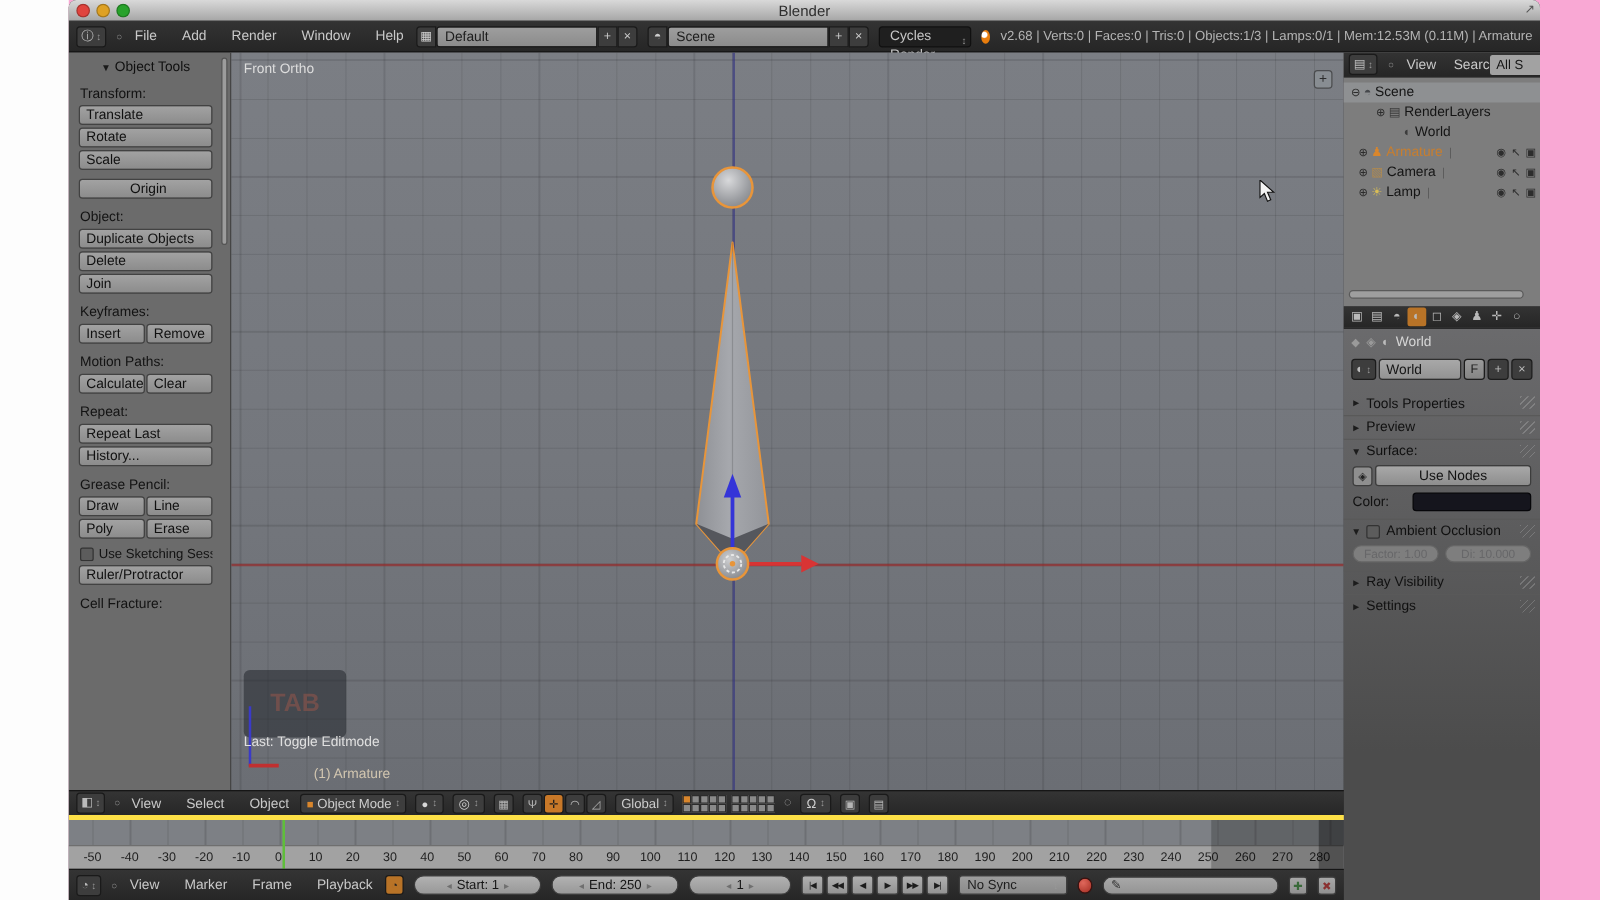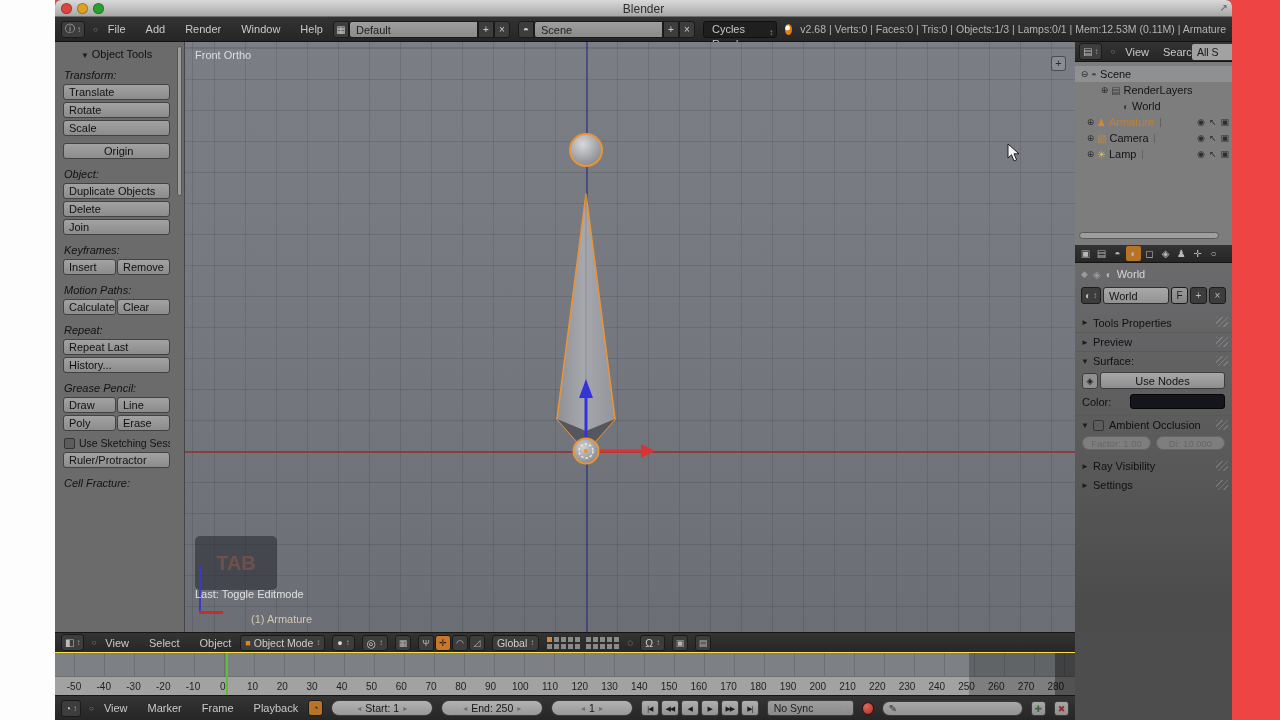--- a/index.html
+++ b/index.html
@@ -1,17 +1,17 @@
 <!DOCTYPE html>
 <html><head>
 <meta charset="utf-8">
 <style>
   *{margin:0;padding:0;box-sizing:border-box;font-family:"Liberation Sans","DejaVu Sans",sans-serif;}
   html,body{width:1280px;height:720px;overflow:hidden;background:#000;}
-  #stage{position:relative;width:1280px;height:720px;background:#ef4444;}
+  #stage{position:relative;width:1280px;height:720px;background:#f9a8d4;}
   #left-white{position:absolute;left:0;top:0;width:55px;height:720px;background:#fdfdfd;}
   #win{position:absolute;left:55px;top:0;width:1177px;height:720px;background:#2b2b2b;border-radius:6px 6px 0 0;overflow:hidden;}
   
   #titlebar{position:absolute;left:0;top:0;width:100%;height:17px;background:linear-gradient(#d9d9d9,#a8a8a8);border-bottom:1px solid #6f6f6f;}
   .tl{position:absolute;top:3px;width:11px;height:11px;border-radius:50%;border:1px solid rgba(0,0,0,.25);}
   #win-title{position:absolute;left:0;right:0;top:2px;text-align:center;font-size:12px;color:#2e2e2e;}
   #fs-btn{position:absolute;right:4px;top:2px;font-size:10px;color:#555;}
   
   #infobar{position:absolute;left:0;top:17px;width:100%;height:25px;background:linear-gradient(#333,#262626);border-bottom:1px solid #121212;display:flex;align-items:center;gap:8px;padding:0 6px;}
   .ed-btn{display:flex;align-items:center;gap:2px;background:#3d3d3d;border:1px solid #1a1a1a;border-radius:3px;height:17px;padding:0 3px;color:#bbb;font-size:10px;}
@@ -23,21 +23,21 @@
   .sel-name{background:linear-gradient(#9e9e9e,#8b8b8b);color:#1d1d1d;font-size:11px;height:17px;line-height:17px;padding:0 6px;width:129px;border:1px solid #1a1a1a;border-radius:3px 0 0 3px;}
   .sel-btn{background:#3d3d3d;border:1px solid #1a1a1a;color:#ccc;font-size:10px;width:16px;height:17px;text-align:center;line-height:15px;}
   .engine{background:#1f1f1f;border:1px solid #101010;border-radius:3px;color:#c6c6c6;font-size:11px;height:17px;line-height:15px;padding:0 18px 0 8px;position:relative;}
   .engine .updn{position:absolute;right:3px;top:3px;}
   #blender-logo{width:11px;height:11px;border-radius:50%;background:radial-gradient(circle at 35% 35%,#fff 0 2px,#e87d0d 3px);}
   #stats{color:#b4b4b4;font-size:10.5px;white-space:nowrap;}
   
   #toolshelf{position:absolute;left:0;top:42px;width:130px;height:590px;background:#6b6b6b;border-right:1px solid #454545;display:flex;flex-direction:column;padding:4px 14px 0 8px;}
   .ts-hdr{font-size:11px;color:#0f0f0f;margin:2px 0 2px 0;text-align:center;}
   .ts-arrow{font-size:8px;color:#1a1a1a;margin-right:3px;}
-  .ts-label{font-size:11px;color:#121212;margin:7px 0 3px 1px;font-style:italic;}
+  .ts-label{font-size:11px;color:#121212;margin:7px 0 3px 1px;}
   .ts-btn{height:16px;line-height:15px;background:linear-gradient(#a2a2a2,#8c8c8c);border:1px solid #424242;border-radius:3px;font-size:11px;color:#101010;padding:0 5px;margin-bottom:2px;overflow:hidden;white-space:nowrap;}
   .ts-row{display:flex;gap:1px;margin-bottom:2px;}
   .ts-row .ts-btn{flex:1;margin-bottom:0;}
   .ts-check{display:flex;align-items:center;gap:4px;margin:4px 0 3px 1px;font-size:10.5px;color:#121212;white-space:nowrap;overflow:hidden;}
   .chk{width:11px;height:11px;background:#5c5c5c;border:1px solid #333;border-radius:2px;flex:none;}
   #ts-scroll{position:absolute;right:2px;top:4px;width:5px;height:150px;background:#9c9c9c;border-radius:3px;border:1px solid #555;}
   #op-panel{flex:1;margin:4px -14px 0 -8px;background:#636363;border-top:1px solid #4d4d4d;padding:3px 0 0 8px;}
   
   #viewport{position:absolute;left:130px;top:42px;width:890px;height:590px;background:linear-gradient(180deg,#7b7e84 0%,#74777d 55%,#6b6e74 100%);overflow:hidden;}
   #vp-grid{position:absolute;inset:0;background-image:repeating-linear-gradient(90deg,rgba(0,0,0,.10) 0 1px,transparent 1px 31px),repeating-linear-gradient(0deg,rgba(0,0,0,.10) 0 1px,transparent 1px 31px);background-position:29px 6px;}
@@ -89,21 +89,21 @@
   #vp-header{position:absolute;left:0;top:632px;width:1020px;height:20px;background:linear-gradient(#343434,#272727);border-top:1px solid #161616;display:flex;align-items:center;gap:7px;padding:0 6px;}
   .dd-box{display:flex;align-items:center;gap:3px;background:#3d3d3d;border:1px solid #1a1a1a;border-radius:3px;height:16px;padding:0 4px;color:#cdcdcd;font-size:10.5px;}
   .hico{font-size:10px;color:#b5b5b5;}
   .mini-btn{width:16px;height:16px;background:#3d3d3d;border:1px solid #1a1a1a;border-radius:3px;color:#b5b5b5;font-size:9px;text-align:center;line-height:14px;}
   .mini-btn.on{background:#c87828;color:#1c1c1c;}
   .layers{display:flex;gap:4px;}
   .lgrid{display:grid;grid-template-columns:repeat(5,7px);grid-auto-rows:7px;gap:0;}
   .lcell{width:7px;height:7px;background:#8a8a8a;border:1px solid #2c2c2c;}
   .lgrid .lcell:first-child{background:#d9862c;}
   
-  #tl-ruler{position:absolute;left:0;top:652px;width:1020px;height:43px;background:#7d8085;border-top:1px solid #fde047;}
+  #tl-ruler{position:absolute;left:0;top:652px;width:1020px;height:43px;background:#7d8085;border-top:4px solid #fde047;}
   #tl-ticks{position:absolute;inset:0 0 19px 0;background-image:repeating-linear-gradient(90deg,rgba(0,0,0,.13) 0 1px,transparent 1px 30px);background-position:19px 0;}
   #tl-nums{position:absolute;left:0;bottom:0;width:100%;height:19px;background:#a2a2a2;border-top:1px solid #6f6f6f;display:flex;justify-content:space-between;align-items:center;padding:0 8px;}
   .rl{font-size:10px;color:#1f1f1f;width:22px;text-align:center;flex:none;}
   #tl-shade{position:absolute;left:914px;top:0;width:106px;height:100%;background:rgba(0,0,0,.22);}
   #tl-shade2{position:absolute;left:1000px;top:0;width:20px;height:100%;background:rgba(0,0,0,.35);}
   #tl-curframe{position:absolute;left:171px;top:0;width:2px;height:100%;background:#5fbe3a;}
   #tl-header{position:absolute;left:0;top:695px;width:1020px;height:25px;background:linear-gradient(#343434,#262626);border-top:1px solid #161616;display:flex;align-items:center;gap:8px;padding:0 6px;}
   .pill{display:flex;align-items:center;justify-content:center;gap:4px;background:linear-gradient(#b2b2b2,#989898);border:1px solid #3c3c3c;border-radius:9px;height:16px;font-size:10.5px;color:#161616;padding:0 8px;}
   .pill .pa{color:#6f6f6f;font-size:8px;}
   .pbtn-group{display:flex;gap:2px;}

